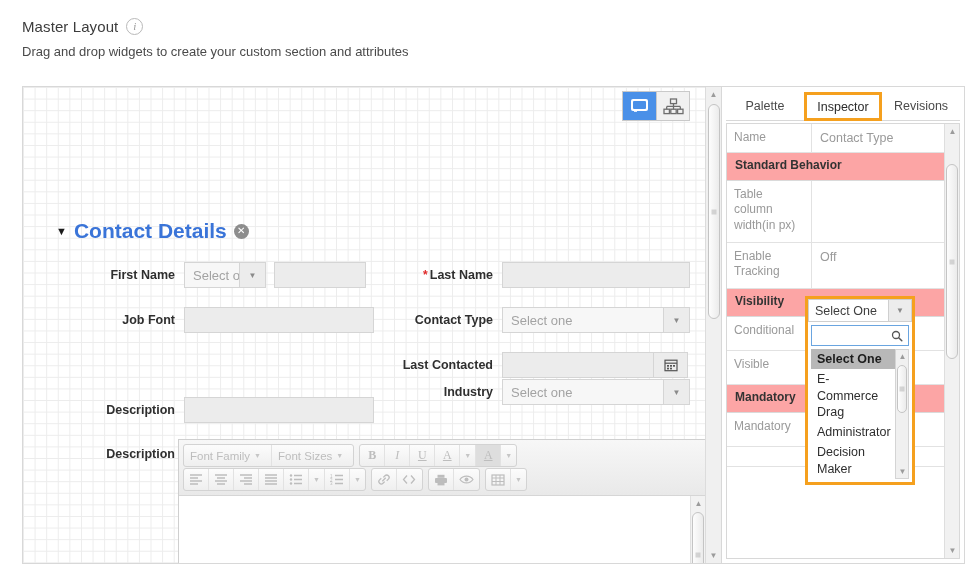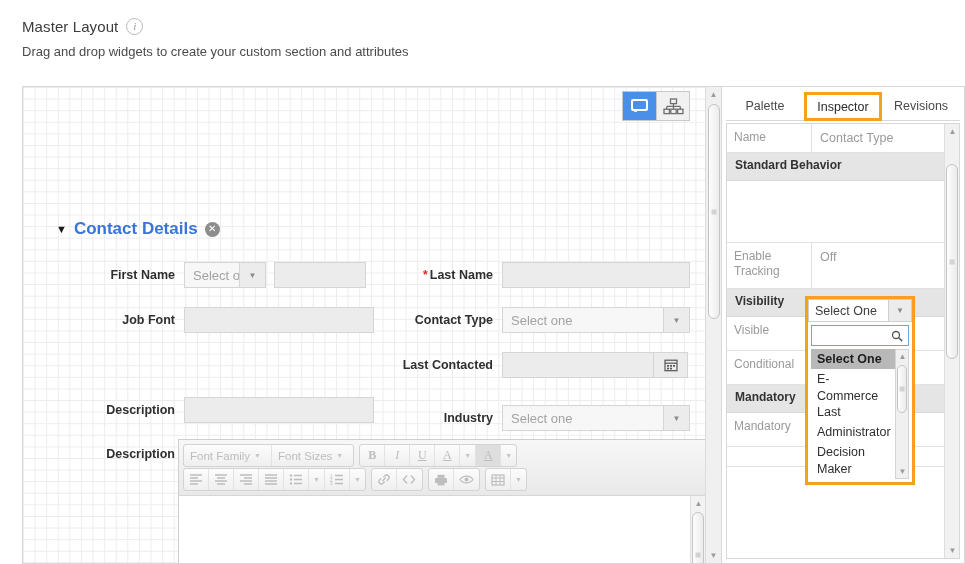--- a/index.html
+++ b/index.html
@@ -89,21 +89,21 @@
       linear-gradient(to bottom,#b0b0b0 1px, transparent 1px) 0 0/5px 2px repeat;
   }
 
   
   #section-header {
     position:absolute; left:33px; top:132px;
     display:flex; align-items:center; gap:7px; z-index:3;
   }
   #section-caret { color:#1b1b1b; font-size:11px; line-height:1; }
   #section-title {
-    color:#3a74d8; font-size:17px; font-weight:bold;
+    color:#3a74d8; font-size:21px; font-weight:bold;
   }
   #section-close {
     width:15px; height:15px; border-radius:50%;
     background:#8d8d8d; color:#fff; font-size:10px; font-weight:bold;
     display:flex; align-items:center; justify-content:center;
     font-family:"DejaVu Sans", sans-serif; line-height:1;
   }
 
   
   .frow { position:absolute; display:flex; align-items:center; z-index:3; }
@@ -203,21 +203,21 @@
   .prow { display:flex; border-bottom:1px solid #e2e2e2; min-height:28px; }
   .pkey {
     width:85px; padding:6px 7px; font-size:12px; color:#9a9a9a;
     border-right:1px solid #e2e2e2; line-height:1.28;
   }
   .pval {
     flex:1; padding:6px 8px; font-size:12.5px; color:#9a9a9a;
     line-height:1.28; position:relative;
   }
   .prow.group {
-    background:#e5e5e5; border-bottom:1px solid #dadada;
+    background:#fca5a5; border-bottom:1px solid #dadada;
   }
   .prow.group .pkey {
     width:auto; color:#333; font-weight:bold; border-right:none;
     padding:5px 8px;
   }
   .prow.hl-key .pkey {
     outline:3px solid #f5a01e; outline-offset:-1px; position:relative; z-index:3;
   }
 
   
@@ -348,21 +348,21 @@
           <path d="M1 5.2 H13" stroke="#555" stroke-width="1.2"></path>
           <rect x="3" y="7" width="2" height="1.7" fill="#555"></rect>
           <rect x="6" y="7" width="2" height="1.7" fill="#555"></rect>
           <rect x="9" y="7" width="2" height="1.7" fill="#555"></rect>
           <rect x="3" y="9.7" width="2" height="1.7" fill="#555"></rect>
           <rect x="6" y="9.7" width="2" height="1.7" fill="#555"></rect>
         </svg>
       </div>
     </div>
 
-    <div class="frow" style="left:360px; top:318px;">
+    <div class="frow" style="left:360px; top:292px;">
       <div class="flabel" style="width:110px;">Industry</div>
       <div class="fsel" style="width:188px; margin-left:9px;">
         <span class="ph">Select one</span>
         <span class="arw">▼</span>
       </div>
     </div>
 
     <div class="frow" style="left:40px; top:360px;">
       <div class="flabel" style="width:112px;">Description</div>
     </div>
@@ -508,34 +508,35 @@
 
     <div id="props">
       <div class="prow">
         <div class="pkey">Name</div>
         <div class="pval">Contact Type</div>
       </div>
       <div class="prow group">
         <div class="pkey">Standard Behavior</div>
       </div>
       <div class="prow" style="min-height:62px;">
+        <div class="pkey">Table column width(in px)</div>
       </div>
       <div class="prow" style="min-height:46px;">
         <div class="pkey">Enable Tracking</div>
         <div class="pval">Off</div>
       </div>
       <div class="prow group">
         <div class="pkey">Visibility</div>
       </div>
       <div class="prow" style="min-height:34px;">
+        <div class="pkey">Conditional</div>
+        <div class="pval"></div>
+      </div>
+      <div class="prow" style="min-height:34px;">
         <div class="pkey">Visible</div>
-        <div class="pval"></div>
-      </div>
-      <div class="prow" style="min-height:34px;">
-        <div class="pkey">Conditional</div>
         <div class="pval"></div>
       </div>
       <div class="prow group">
         <div class="pkey">Mandatory</div>
       </div>
       <div class="prow" style="min-height:34px;">
         <div class="pkey">Mandatory</div>
         <div class="pval">Off</div>
       </div>
       <div class="prow" style="min-height:20px;">
@@ -558,21 +559,21 @@
         <span class="arw">▼</span>
       </div>
       <div id="dd-search">
         <svg width="12" height="12" viewBox="0 0 12 12">
           <circle cx="5" cy="5" r="3.5" fill="none" stroke="#555" stroke-width="1.3"></circle>
           <path d="M7.7 7.7 L10.8 10.8" stroke="#555" stroke-width="1.5" stroke-linecap="round"></path>
         </svg>
       </div>
       <div id="dd-list">
         <div class="dd-opt sel">Select One</div>
-        <div class="dd-opt" style="width:78px;">E-Commerce Last</div>
+        <div class="dd-opt" style="width:78px;">E-Commerce Drag</div>
         <div class="dd-opt" style="width:78px;">Administrator</div>
         <div class="dd-opt" style="width:78px;">Decision Maker</div>
         <div id="dd-scroll">
           <div class="sb-arrow up" style="width:13px; height:13px;">▲</div>
           <div class="sb-thumb" style="top:15px; height:48px; left:1px; width:10px;">
             <span class="sb-grip"></span>
           </div>
           <div class="sb-arrow down" style="width:13px; height:13px;">▼</div>
         </div>
       </div>

